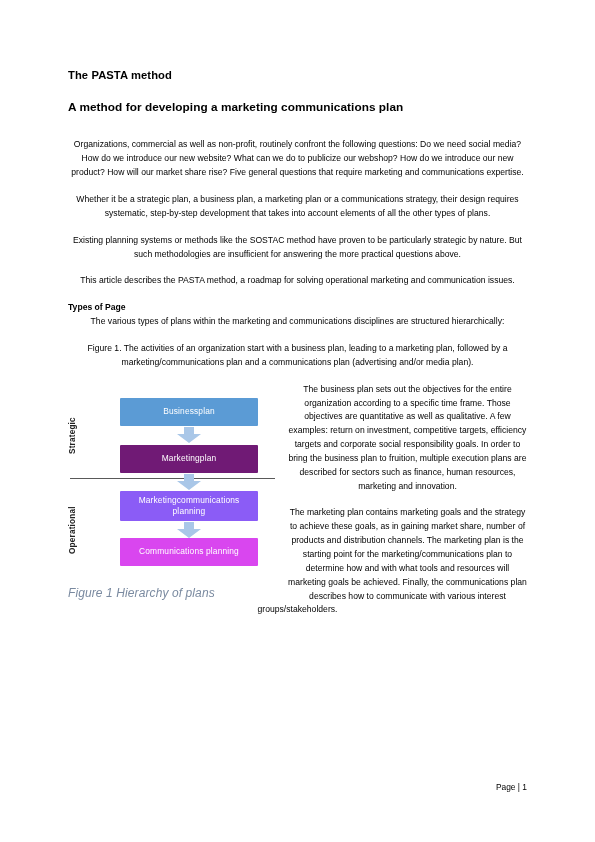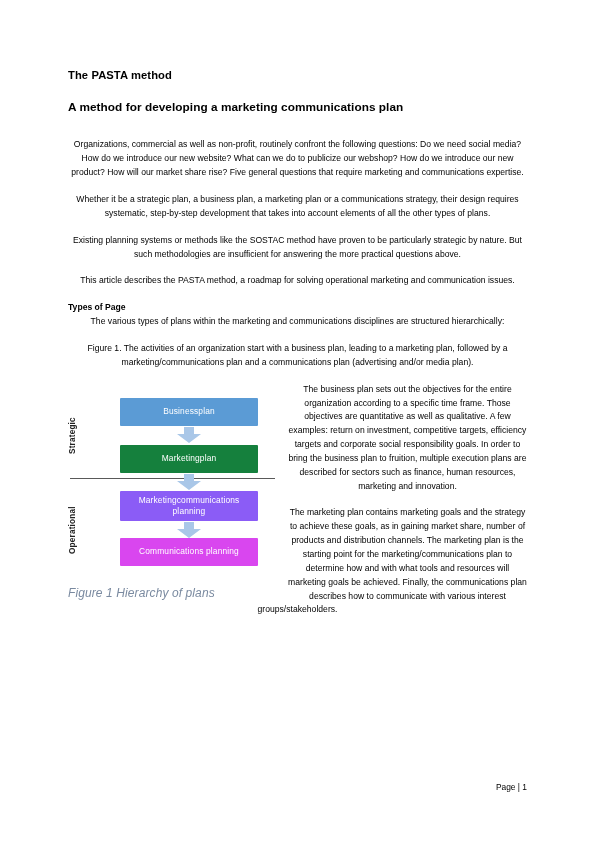--- a/index.html
+++ b/index.html
@@ -194,21 +194,21 @@
           <div class="node n1" style="background: rgb(91, 155, 213);">
             <span>Businessplan</span>
           </div>
 
           <div class="arrow a1">
             <svg width="26" height="17" viewBox="0 0 26 17" xmlns="http://www.w3.org/2000/svg">
               <polygon points="8,0 18,0 18,7 25,7 13,16 1,7 8,7" fill="#A9C7E8"></polygon>
             </svg>
           </div>
 
-          <div class="node n2" style="background: #15803d;">
+          <div class="node n2" style="background: #701a75;">
             <span>Marketingplan</span>
           </div>
 
           <div class="arrow a2">
             <svg width="26" height="17" viewBox="0 0 26 17" xmlns="http://www.w3.org/2000/svg">
               <polygon points="8,0 18,0 18,7 25,7 13,16 1,7 8,7" fill="#A9C7E8"></polygon>
             </svg>
           </div>
 
           <div class="node n3" style="background: #8b5cf6;">

